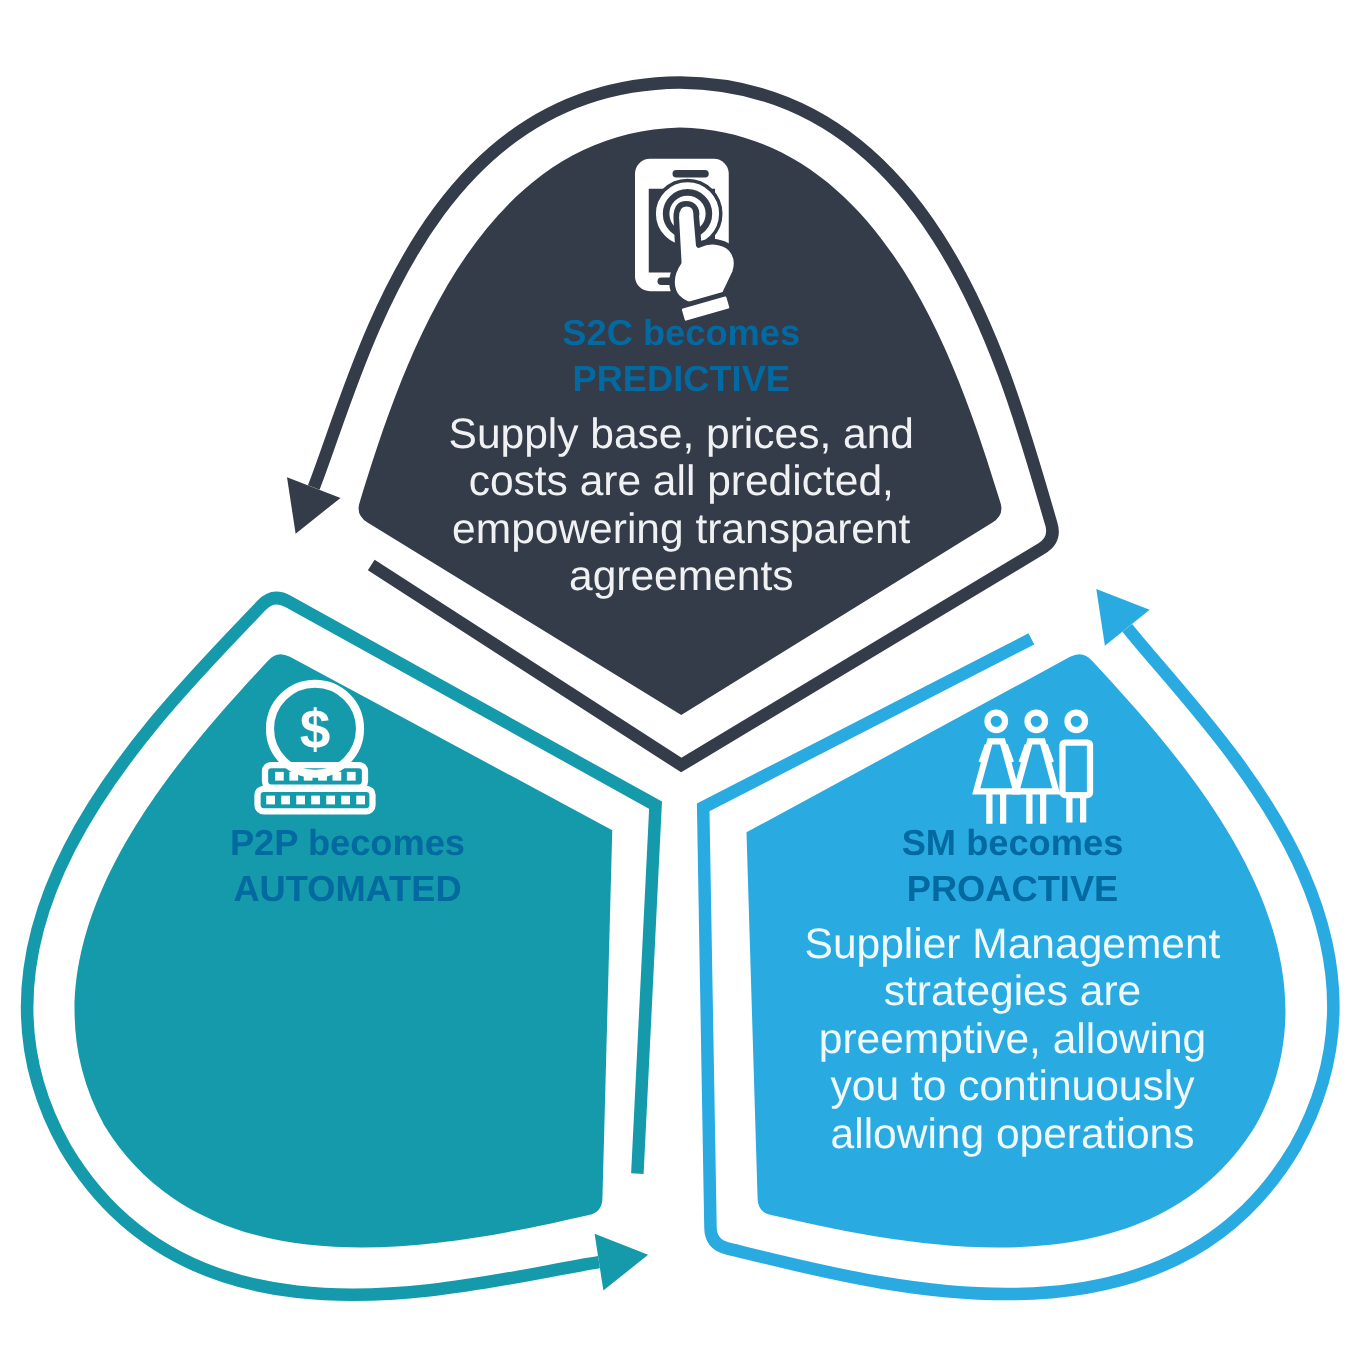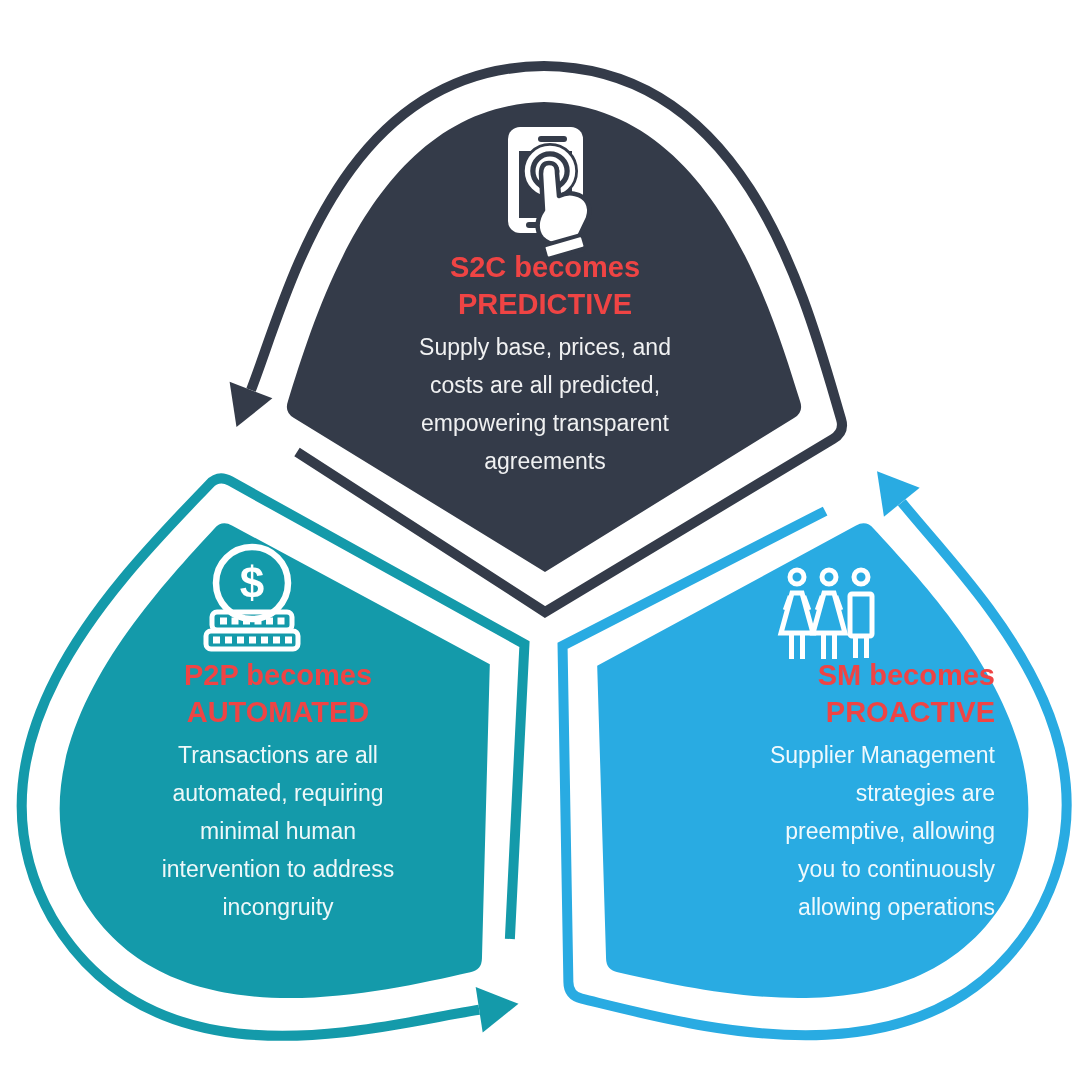--- a/index.html
+++ b/index.html
@@ -17,32 +17,32 @@
   .petal-arrow { fill: none; stroke: currentColor; stroke-width: 10; stroke-linejoin: miter; }
   .petal-head  { fill: currentColor; }
 
   .wicon-stroke { fill: none; stroke: #ffffff; }
   .dkfill { fill: #343b49; }
   .halo   { fill: none; stroke: #343b49; }
 
   .section-text { position: absolute; color: #ffffff; }
   .section-text.center { text-align: center; }
   .section-text.right  { text-align: center; }
-  .section-text.left   { text-align: right; }
+  .section-text.left   { text-align: center; }
   .section-title {
     margin: 0;
     font-size: 29px;
     font-weight: bold;
     line-height: 37px;
     white-space: pre-line;
-    color: #ef4444;
+    color: #0369a1;
   }
   .section-desc {
     margin: 5px 0 0 0;
-    font-size: 23px;
+    font-size: 34px;
     line-height: 38px;
     white-space: pre-line;
     color: rgba(255,255,255,0.93);
     font-weight: normal;
   }
   .pos-s2c { left: 315px; top: 249px; width: 460px; }
   .pos-p2p { left: 98px;  top: 657px; width: 360px; }
   .pos-sm  { left: 625px; top: 657px; width: 370px; }
 </style>
 </head>
@@ -144,25 +144,20 @@
 PREDICTIVE</h2>
     <p class="section-desc">Supply base, prices, and
 costs are all predicted,
 empowering transparent
 agreements</p>
   </div>
 
   <div class="section-text right pos-p2p">
     <h2 class="section-title">P2P becomes
 AUTOMATED</h2>
-    <p class="section-desc">Transactions are all
-automated, requiring
-minimal human
-intervention to address
-incongruity</p>
   </div>
 
   <div class="section-text left pos-sm">
     <h2 class="section-title">SM becomes
 PROACTIVE</h2>
     <p class="section-desc">Supplier Management
 strategies are
 preemptive, allowing
 you to continuously
 allowing operations</p>

